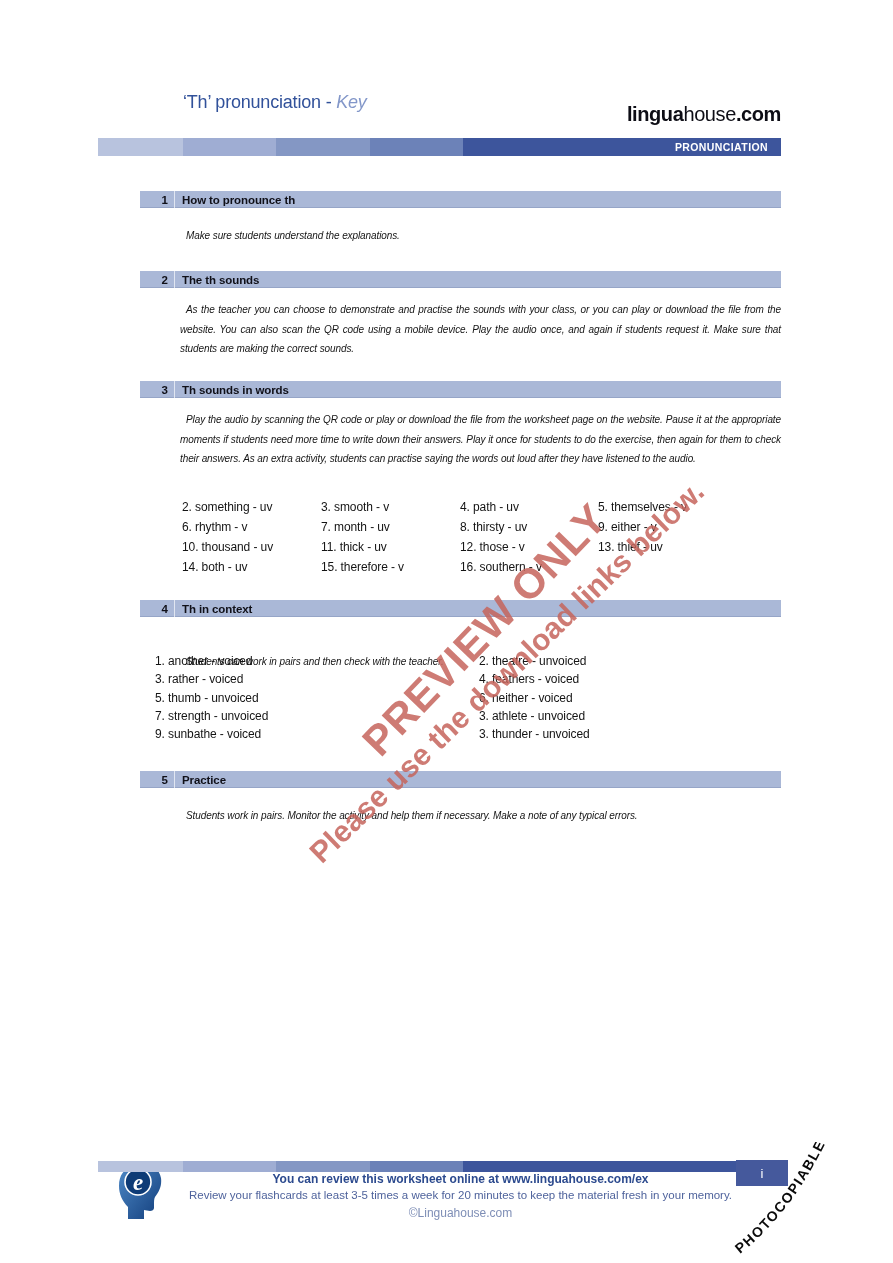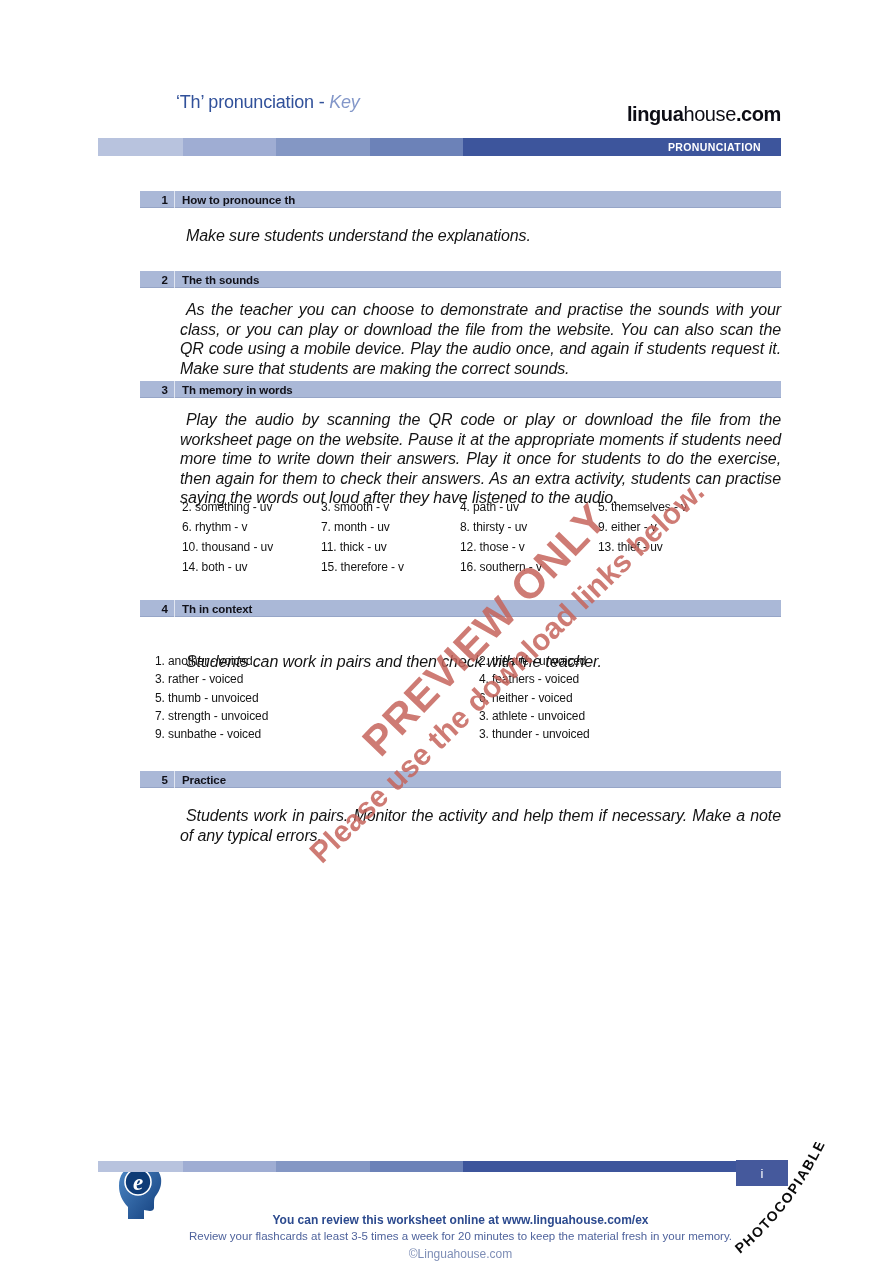--- a/index.html
+++ b/index.html
@@ -1,72 +1,72 @@
 <!DOCTYPE html>
 <html><head>
 <meta charset="utf-8">
 <style>
   * { margin:0; padding:0; box-sizing:border-box; }
   html,body { background:#ffffff; }
   body { font-family:"Liberation Sans", sans-serif; }
   .page { position:relative; width:893px; height:1263px; background:#fff; overflow:hidden; }
 
   
-  .doc-title { position:absolute; left:176px; top:92px; font-size:18px; color:#31519a;
+  .doc-title { position:absolute; left:183px; top:92px; font-size:18px; color:#31519a;
                letter-spacing:-0.2px; white-space:nowrap; }
   .doc-title .key { font-style:italic; color:#8397c9; }
   .brand { position:absolute; right:112px; top:103px; font-size:20px; color:#0d0d15;
            letter-spacing:-0.4px; white-space:nowrap;margin-left:40px; }
   .brand .b-bold { font-weight:800; }
   .brand .b-light { font-weight:400; }
   .brand .b-tld { font-weight:800; }
 
   .grad-bar { position:absolute; display:flex; }
   .grad-bar .g1 { width:85px; background:#b8c3de; }
   .grad-bar .g2 { width:93px; background:#9fadd3; }
   .grad-bar .g3 { width:94px; background:#8497c4; }
   .grad-bar .g4 { width:93px; background:#6c82b8; }
   .grad-bar .g5 { flex:1; background:#3d559c; display:flex; align-items:center;
-                  justify-content:flex-end; padding-right:20px; }
+                  justify-content:flex-end; padding-right:13px; }
   .header-bar { left:98px; top:138px; width:683px; height:18px; }
   .header-bar .cat { color:#fff; font-weight:bold; font-size:10.5px; letter-spacing:0.4px; }
   .footer-bar { left:98px; top:1161px; width:638px; height:11px; }
 
   
   .band { position:absolute; left:140px; width:641px; height:17px; background:#aab8d7;
           display:flex; align-items:center; box-shadow:inset 0 -1px 0 rgba(40,60,110,0.15); }
   .band .num { width:34px; text-align:right; font-weight:bold; font-size:11.5px; color:#101018;
                padding-right:6px; }
   .band .vsep { width:1px; height:17px; background:rgba(255,255,255,0.65); }
   .band .stitle { padding-left:7px; font-weight:bold; font-size:11.5px; color:#101018;
                   letter-spacing:-0.1px; }
 
   
-  .para { position:absolute; left:180px; width:601px; font-size:16px; line-height:19.5px;
+  .para { position:absolute; left:180px; width:601px; font-size:10px; line-height:19.5px;
           color:#141414; font-style:italic; text-align:justify; text-indent:6px;
           letter-spacing:-0.1px; }
   .answers-grid { position:absolute; left:182px; top:497px; display:grid;
                   grid-template-columns:139px 139px 138px 185px; font-size:12px;
                   line-height:20px; color:#141414; letter-spacing:-0.1px; }
   .list-col { position:absolute; font-size:12px; line-height:18.3px; color:#141414;
               letter-spacing:-0.1px; }
   .list-left { left:155px; top:652px; }
   .list-right { left:479px; top:652px; }
 
   
   .wm { position:absolute; z-index:6; font-weight:bold; white-space:nowrap;
         color:rgba(198,100,92,0.85); }
   .wm-1 { left:485px; top:630px; font-size:42px; letter-spacing:1px;
           transform:translate(-50%,-50%) rotate(-46deg); }
   .wm-2 { left:507px; top:672px; font-size:30px;
           transform:translate(-50%,-50%) rotate(-44deg); }
 
   
   .logo-head { position:absolute; left:116px; top:1162px; }
-  .footer-text { position:absolute; left:140px; width:641px; text-align:center;margin-top:41px; }
+  .footer-text { position:absolute; left:140px; width:641px; text-align:center; }
   .ft-1 { top:1172px; font-weight:bold; font-size:12px; color:#2c4a8e; }
   .ft-2 { top:1189px; font-size:11.5px; color:#4f639c; }
   .ft-3 { top:1206px; font-size:12px; color:#7e8eb6; }
   .info-box { position:absolute; left:736px; top:1160px; width:52px; height:26px;
               background:#45599c; color:#fff; display:flex; align-items:center;
               justify-content:center; font-size:13px; }
   .photocopiable { position:absolute; left:728px; top:1142px; }
 </style>
 </head>
 <body>
@@ -101,21 +101,21 @@
   <div class="band" style="top:271px">
     <span class="num">2</span>
     <span class="vsep"></span>
     <span class="stitle">The th sounds</span>
   </div>
   <p class="para" style="top:300px">As the teacher you can choose to demonstrate and practise the sounds with your class, or you can play or download the file from the website. You can also scan the QR code using a mobile device. Play the audio once, and again if students request it. Make sure that students are making the correct sounds.</p>
 
   <div class="band" style="top:381px">
     <span class="num">3</span>
     <span class="vsep"></span>
-    <span class="stitle">Th memory in words</span>
+    <span class="stitle">Th sounds in words</span>
   </div>
   <p class="para" style="top:410px">Play the audio by scanning the QR code or play or download the file from the worksheet page on the website. Pause it at the appropriate moments if students need more time to write down their answers. Play it once for students to do the exercise, then again for them to check their answers. As an extra activity, students can practise saying the words out loud after they have listened to the audio.</p>
 
   <div class="answers-grid">
     <span>2. something - uv</span>
     <span>3. smooth - v</span>
     <span>4. path - uv</span>
     <span>5. themselves - v</span>
     <span>6. rhythm - v</span>
     <span>7. month - uv</span>

